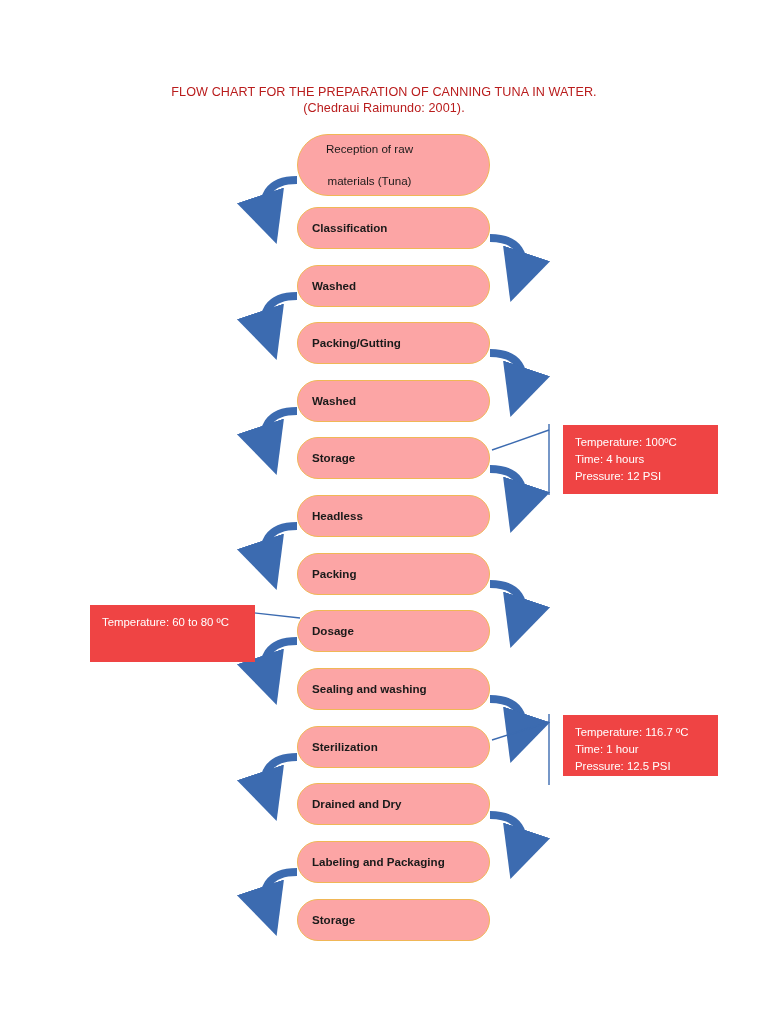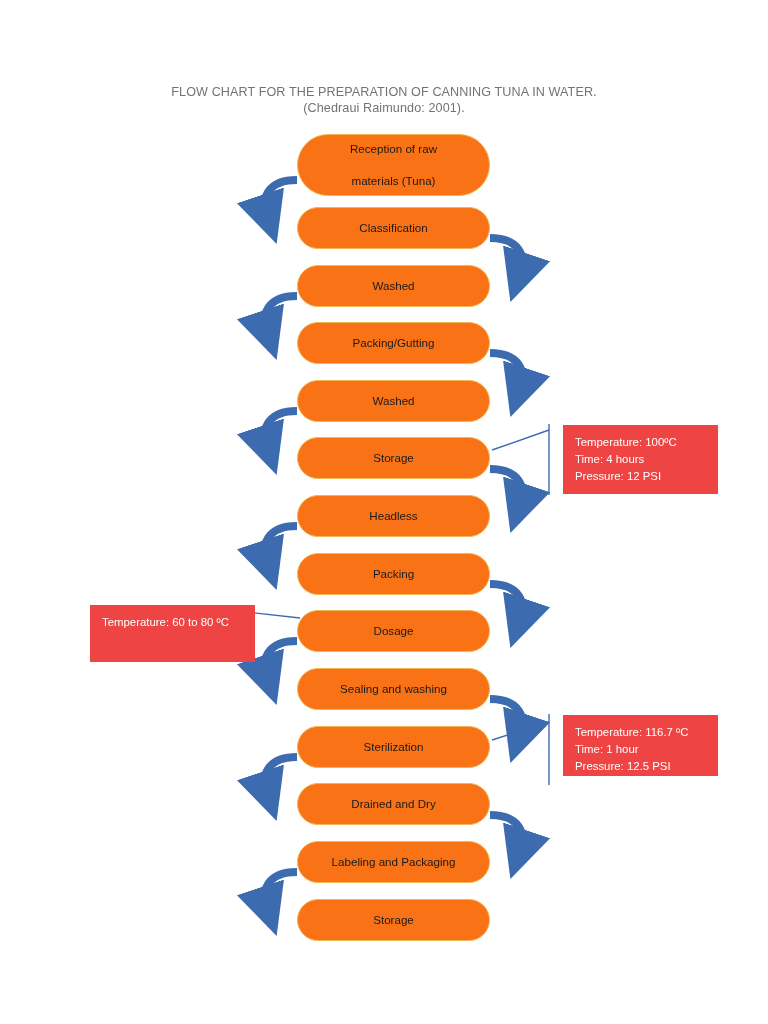--- a/index.html
+++ b/index.html
@@ -23,60 +23,61 @@
     height: 1024px;
   }
 
   
   .title-block {
     position: absolute;
     left: 134px;
     top: 84px;
     width: 500px;
     text-align: center;
-    color: #737373;
+    color: #b91c1c;
   }
   .title-line1 {
     font-size: 12.6px;
     line-height: 16px;
     letter-spacing: 0.1px;
     white-space: nowrap;
   }
   .title-line2 {
     font-size: 12.6px;
     line-height: 16px;
     letter-spacing: 0.1px;
     white-space: nowrap;
   }
 
   
   .pill {
     position: absolute;
     left: 297px;
     width: 193px;
-    background: #f97316;
+    background: #fca5a5;
     border: 1.2px solid #f0b756;
     border-radius: 26px;
     box-sizing: border-box;
     display: flex;
     align-items: center;
-    justify-content: center;
+    justify-content: flex-start;
     text-align: center;
     color: #1a1a1a;
     font-size: 11.6px;
     line-height: 16px;
     z-index: 5;
   }
   .pill.tall {
     height: 62px;
     border-radius: 31px;
   }
   .pill.short {
     height: 42px;
     border-radius: 21px;
+    font-weight: bold;
   }
   .pill span {
     display: block;
     padding: 0 14px;
   }
 
   
   #connectors {
     position: absolute;
     left: 0;

